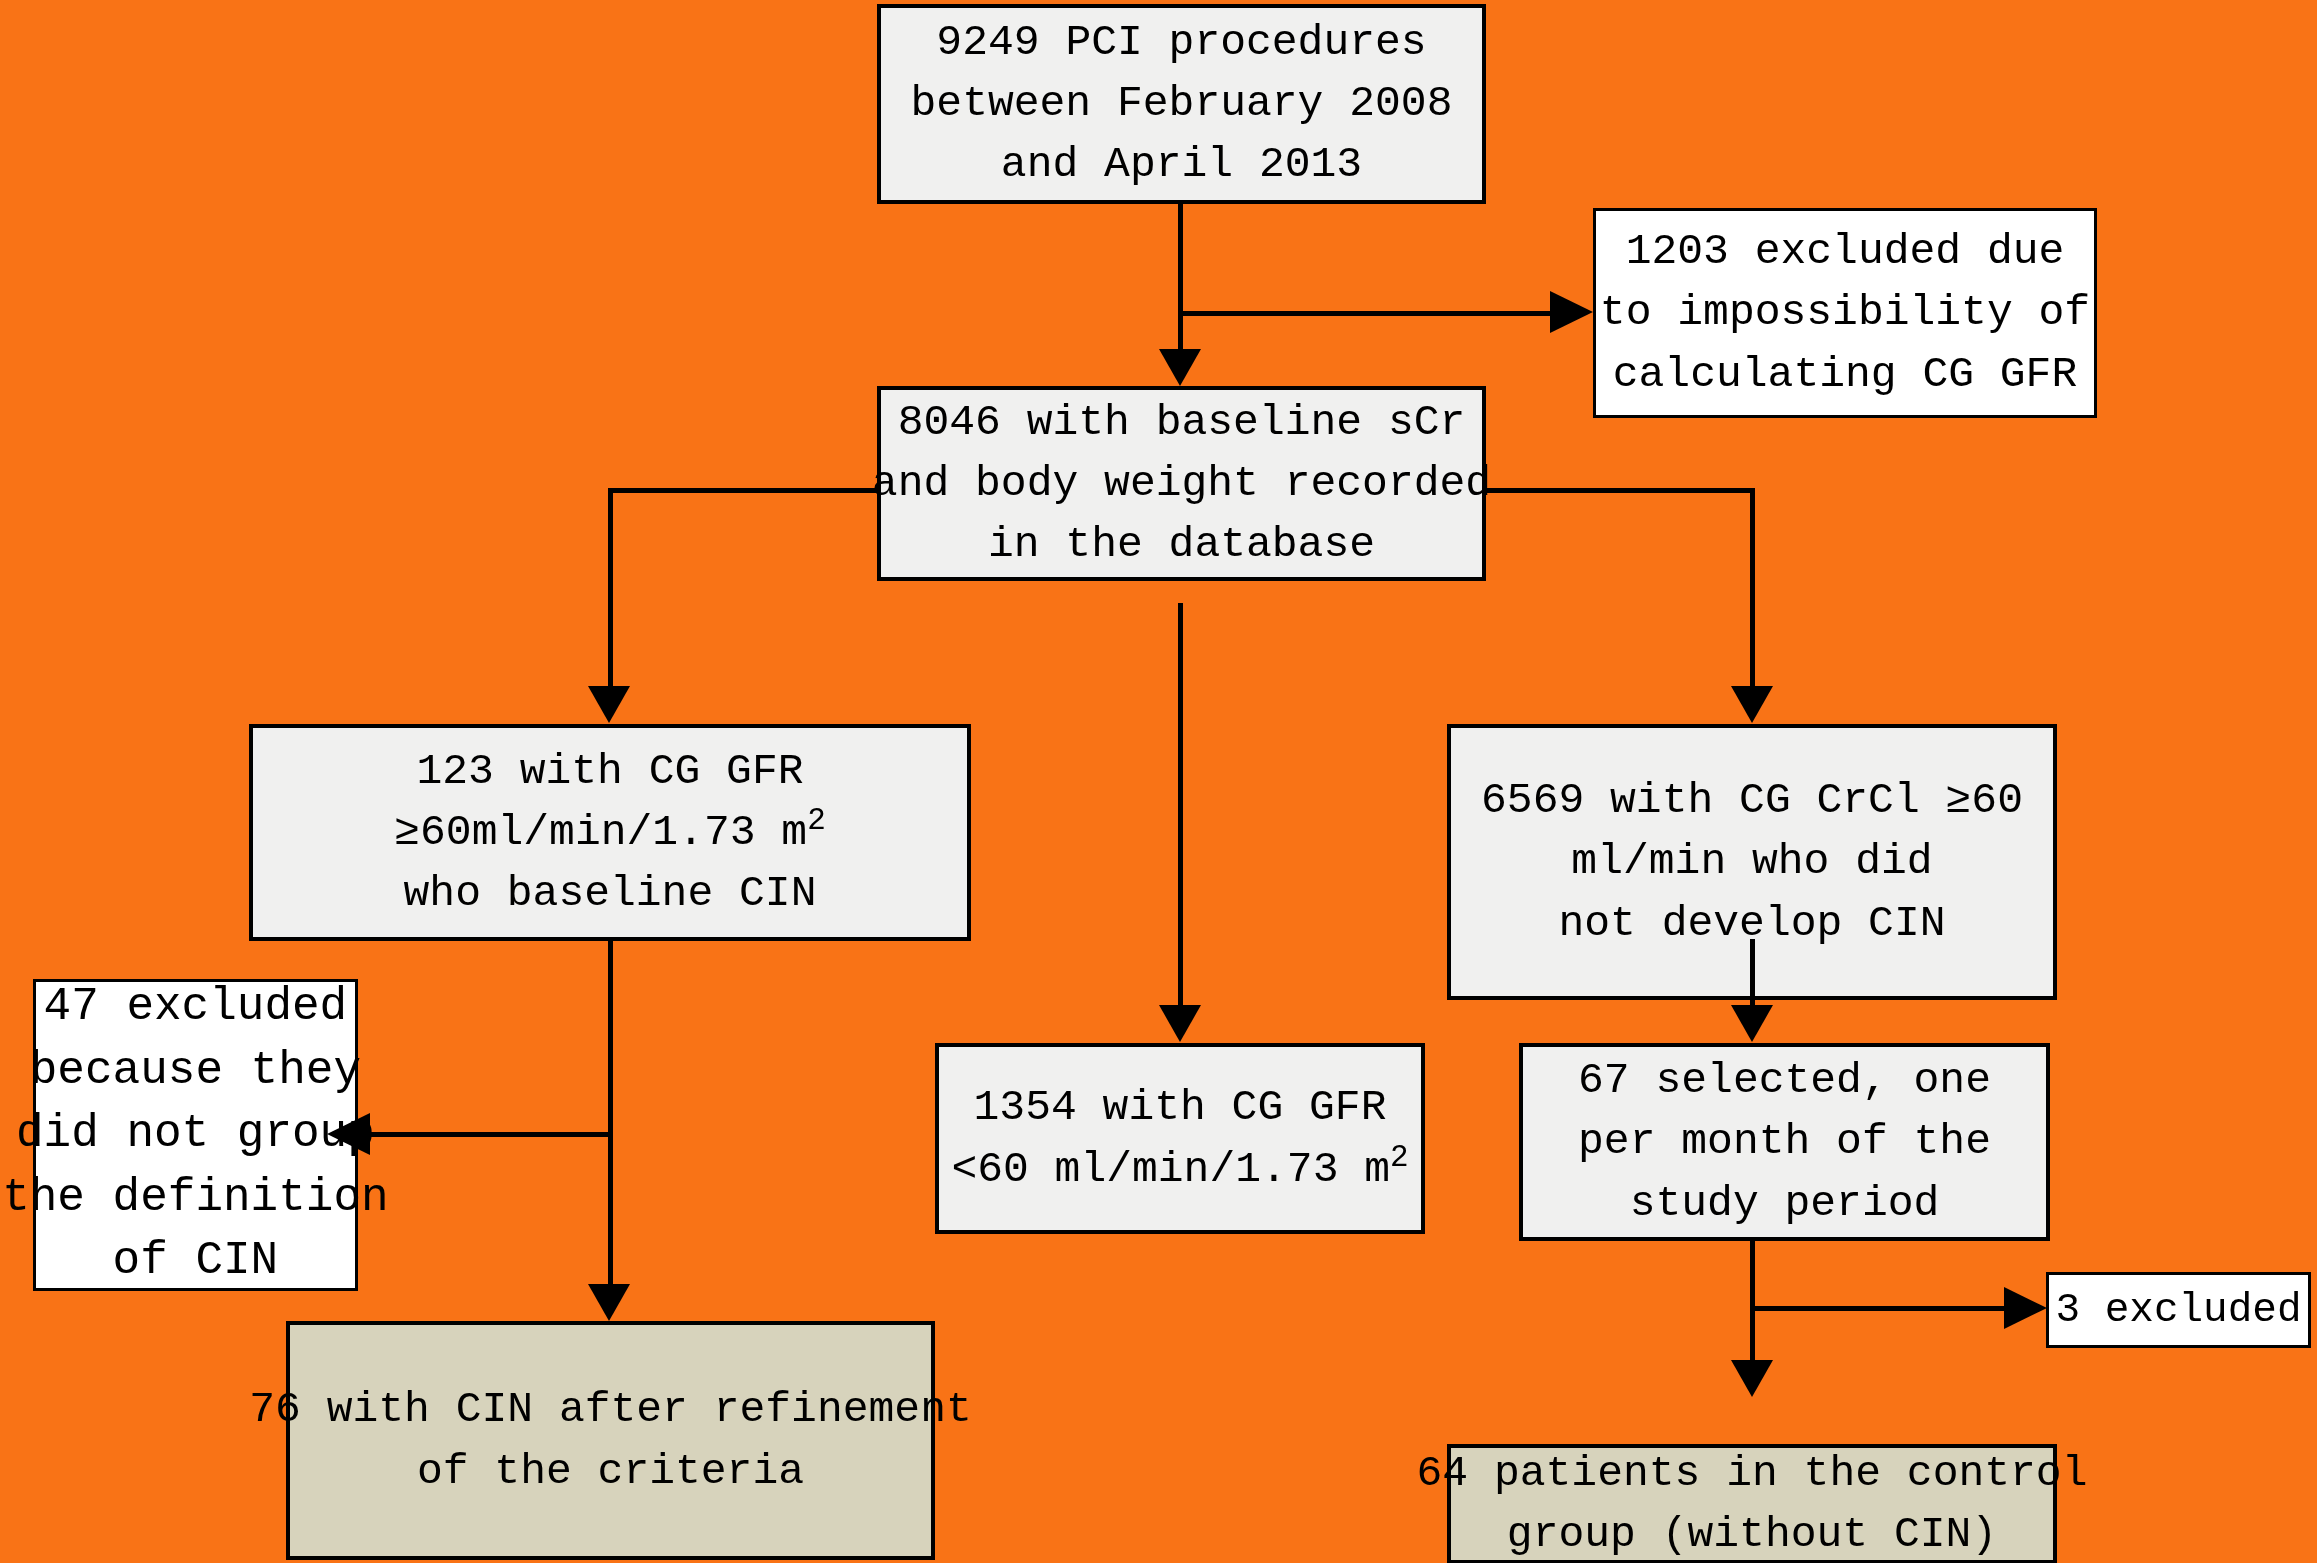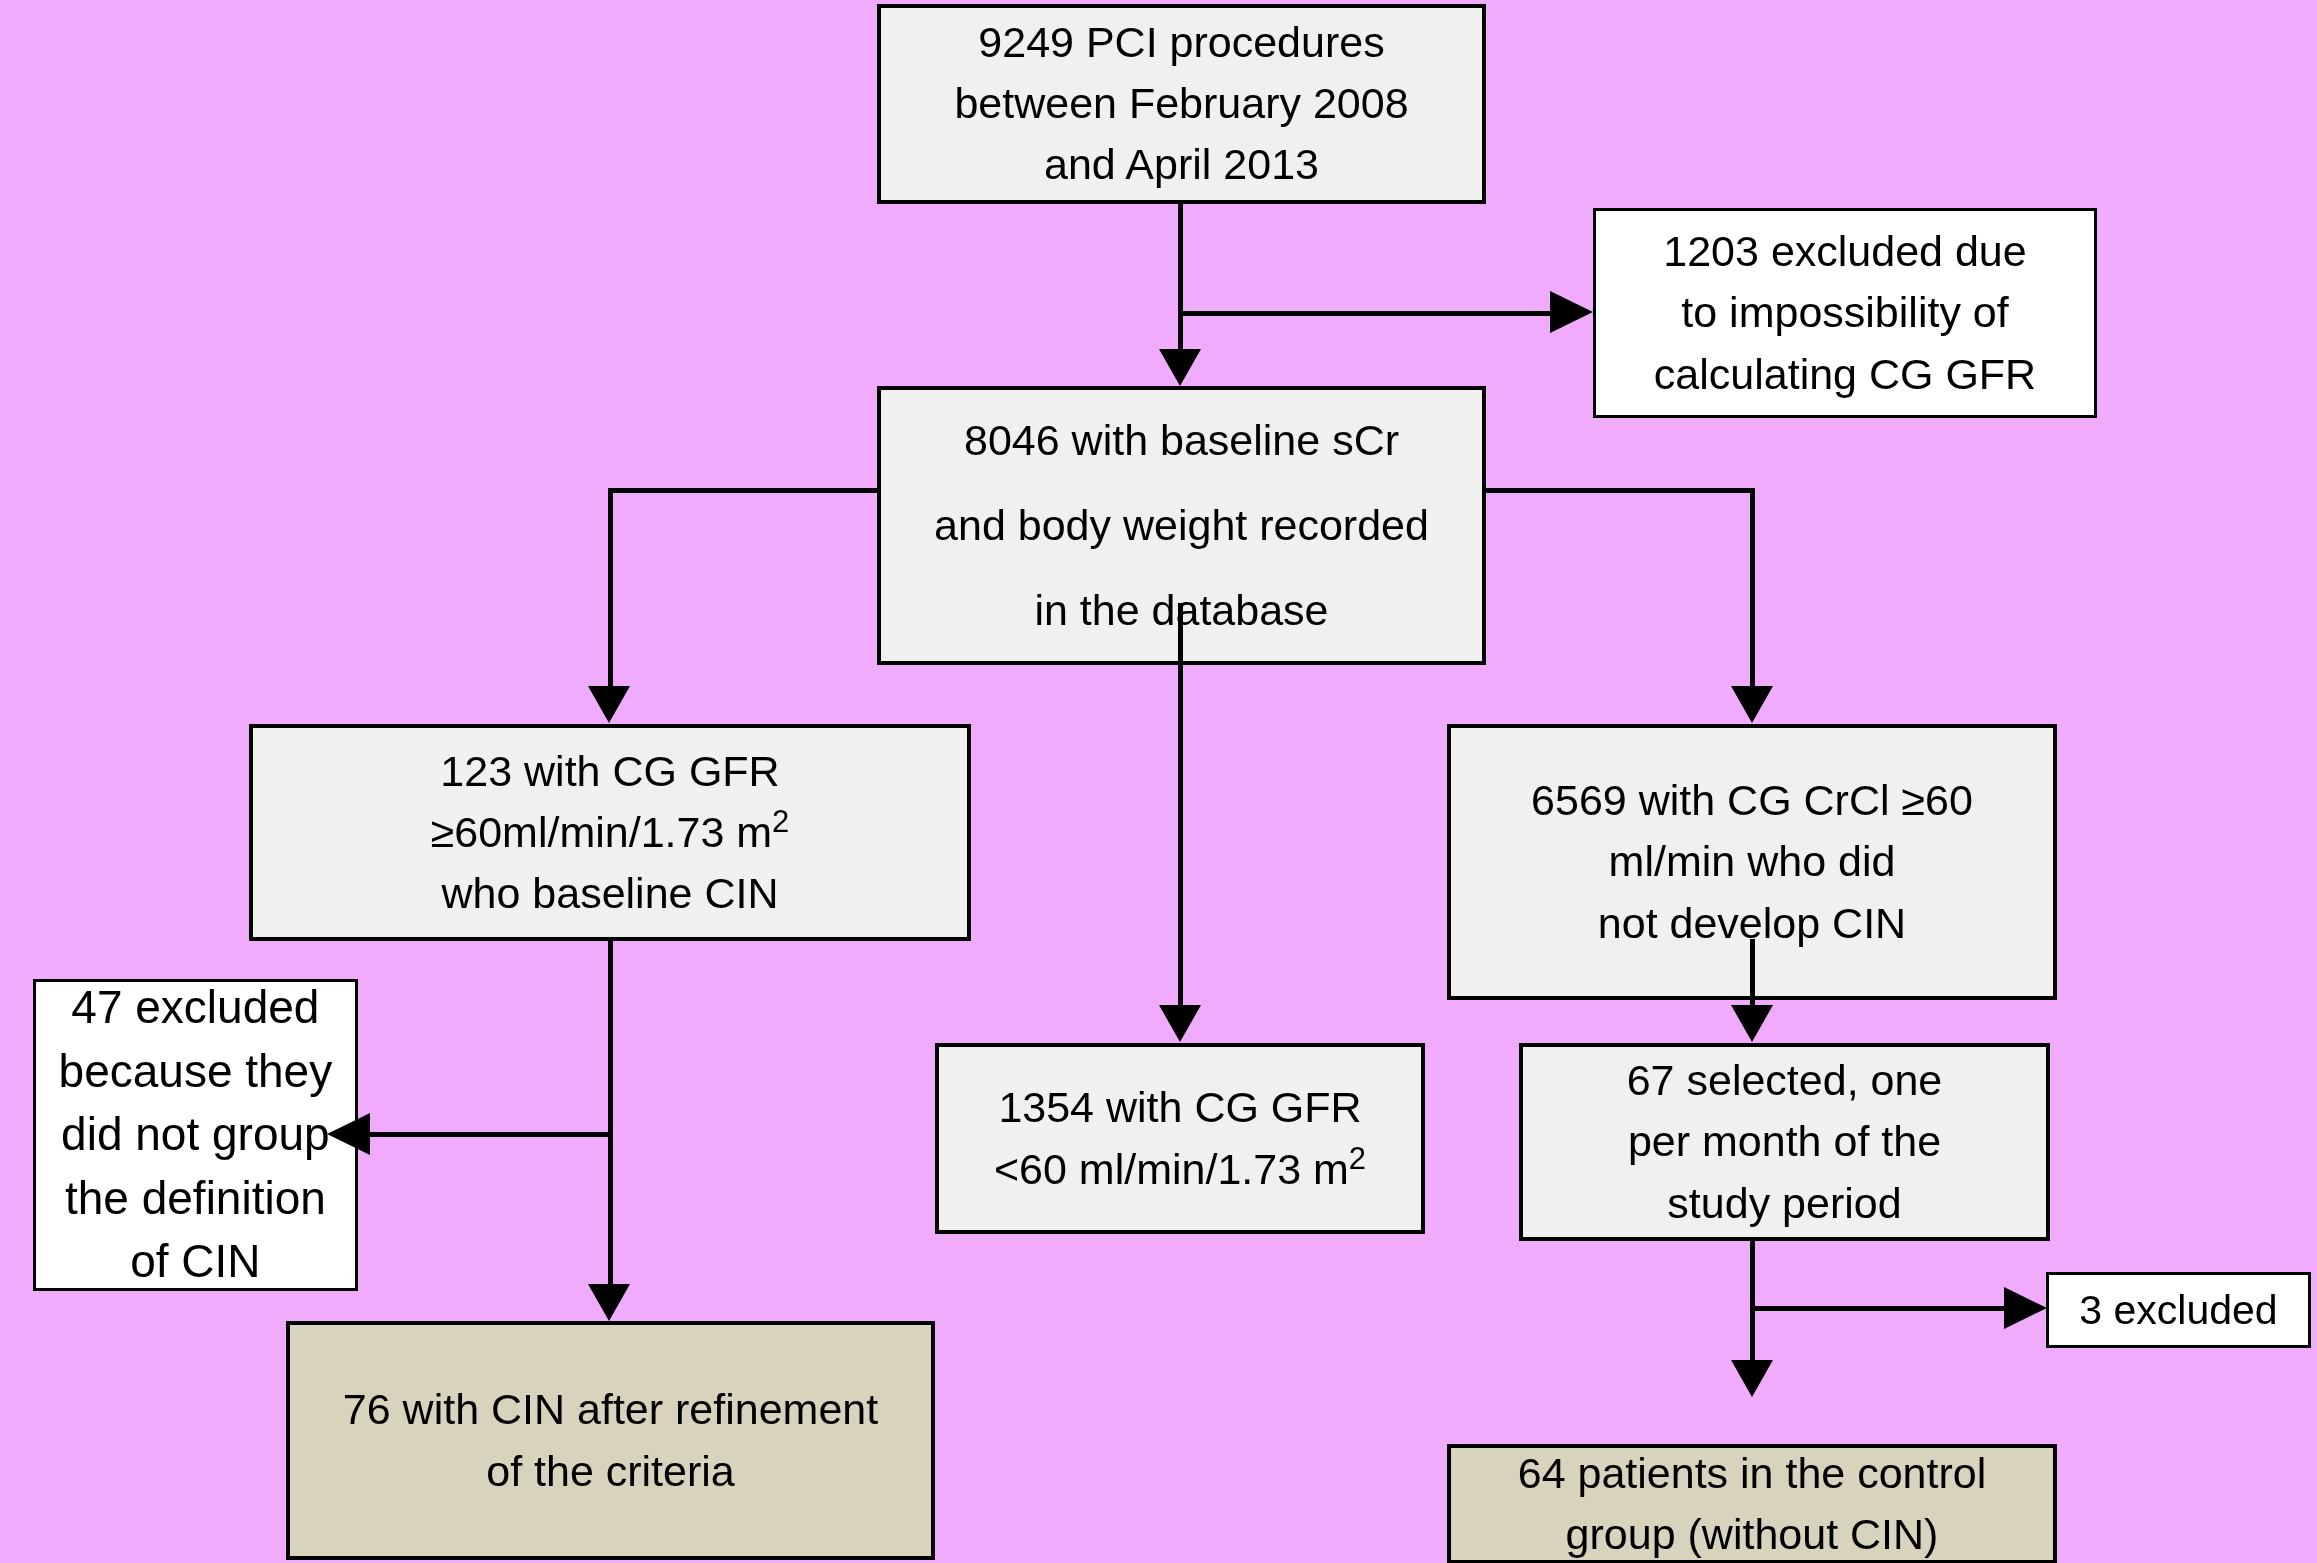--- a/index.html
+++ b/index.html
@@ -4,22 +4,22 @@
 <style>
   html, body {
     margin: 0;
     padding: 0;
     background: #ffffff;
   }
   #stage {
     position: relative;
     width: 2317px;
     height: 1564px;
-    background: #f0abfc;
-    font-family: Liberation Sans, sans-serif;
+    background: #f97316;
+    font-family: Liberation Mono, monospace;
     color: #000000;
     overflow: hidden;
   }
   .box {
     position: absolute;
     box-sizing: border-box;
     border: 4.6px solid #000000;
     display: flex;
     flex-direction: column;
     justify-content: center;
@@ -59,21 +59,21 @@
     border-left: 43px solid #000000;
   }
   .arr-left {
     border-top: 21.3px solid transparent;
     border-bottom: 21.3px solid transparent;
     border-right: 43px solid #000000;
   }
   
   #box-procedures      { left: 877px;  top: 3.7px;    width: 609px; height: 200px; }
   #box-excluded-gfr    { left: 1593px; top: 208px;  width: 504px; height: 210px; }
-  #box-baseline        { left: 877px;  top: 386px;  width: 609px; height: 279px; gap: 24px; }
+  #box-baseline        { left: 877px;  top: 386px;  width: 609px; height: 195px; }
   #box-cin-group       { left: 249px;  top: 724px;  width: 722px; height: 217px; }
   #box-no-cin-group    { left: 1447px; top: 724px;  width: 610px; height: 276px; }
   #box-excluded-def    { left: 1.9px;    top: 979px; width: 325px; height: 312px; font-size: 46px; line-height: 1.38; margin-left: 31px; }
   #box-low-gfr         { left: 935px; top: 1043px; width: 490px; height: 191px; }
   #box-selected        { left: 1519px; top: 1043px; width: 531px; height: 198px; }
   #box-refined-cin     { left: 286px;  top: 1321px; width: 649px; height: 239px; }
   #box-excluded-three  { left: 2046px; top: 1272px; width: 265px; height: 76px; font-size: 41px; }
   #box-control-group   { left: 1447px; top: 1444px; width: 610px; height: 120px; }
 </style>
 </head>

